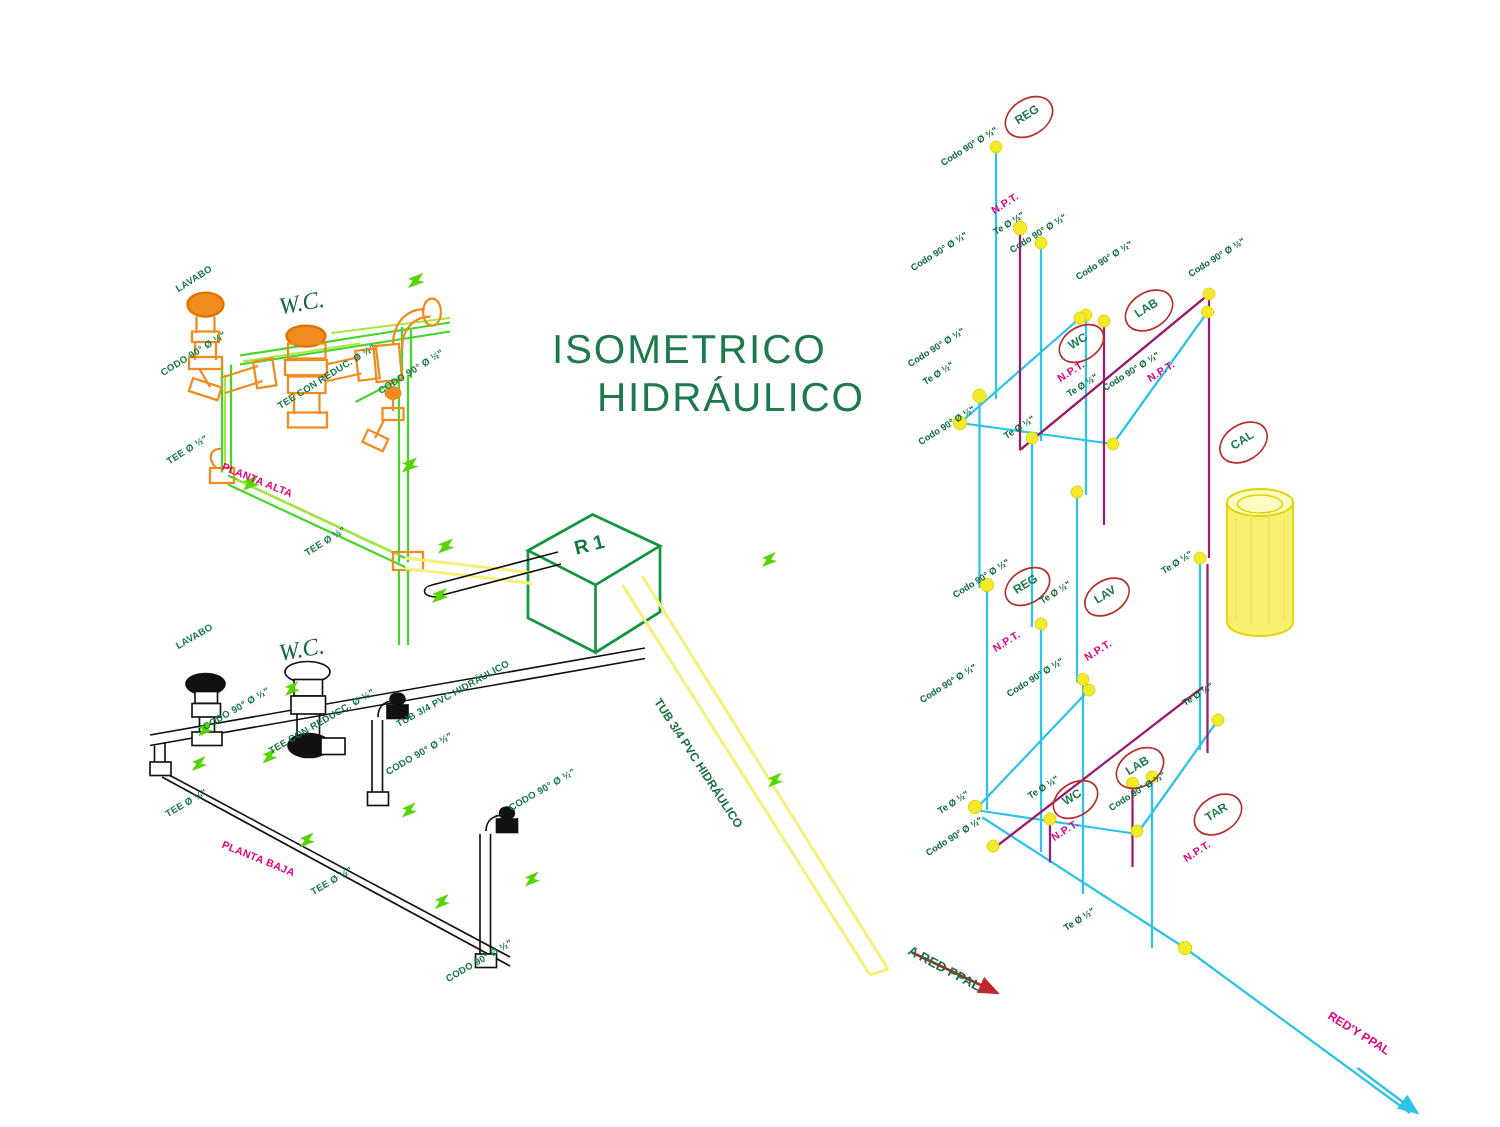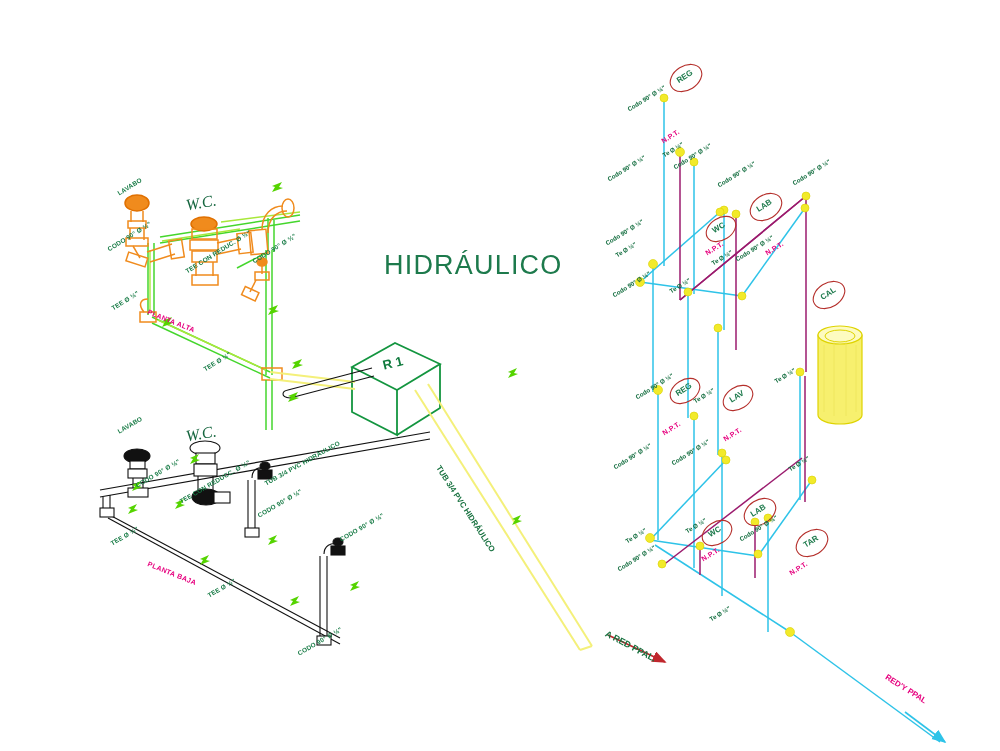--- a/index.html
+++ b/index.html
@@ -262,21 +262,22 @@
     <path d="M175,503 l9,-4 -3,5 4,1 -10,4 3,-5 z"></path>
     <path d="M268,539 l9,-4 -3,5 4,1 -10,4 3,-5 z"></path>
     <path d="M200,559 l9,-4 -3,5 4,1 -10,4 3,-5 z"></path>
     <path d="M290,600 l9,-4 -3,5 4,1 -10,4 3,-5 z"></path>
     <path d="M350,585 l9,-4 -3,5 4,1 -10,4 3,-5 z"></path>
     <path d="M508,372 l9,-4 -3,5 4,1 -10,4 3,-5 z"></path>
     <path d="M512,519 l9,-4 -3,5 4,1 -10,4 3,-5 z"></path>
   </g>
 </svg>
 
-<div class="ttl" style="left:384px;top:250px;">HIDRÁULICO</div>
+<div class="ttl" style="left:368px;top:218px;">ISOMETRICO</div>
+<div class="ttl" style="left:398px;top:250px;">HIDRÁULICO</div>
 
 <div class="wc-lbl" style="left:186px;top:194px;transform:rotate(-10deg);">W.C.</div>
 <div class="dim" style="left:118px;top:190px;transform:rotate(-32deg);">LAVABO</div>
 <div class="dim" style="left:108px;top:246px;transform:rotate(-32deg);">CODO 90° Ø ½"</div>
 <div class="dim" style="left:112px;top:305px;transform:rotate(-32deg);">TEE Ø ½"</div>
 <div class="dim" style="left:186px;top:268px;transform:rotate(-32deg);">TEE CON REDUC. Ø ½"</div>
 <div class="dim" style="left:253px;top:258px;transform:rotate(-32deg);">CODO 90° Ø ½"</div>
 <div class="dim" style="left:204px;top:366px;transform:rotate(-32deg);">TEE Ø ½"</div>
 <div class="lvl" style="left:148px;top:308px;transform:rotate(22deg);">PLANTA ALTA</div>
 

